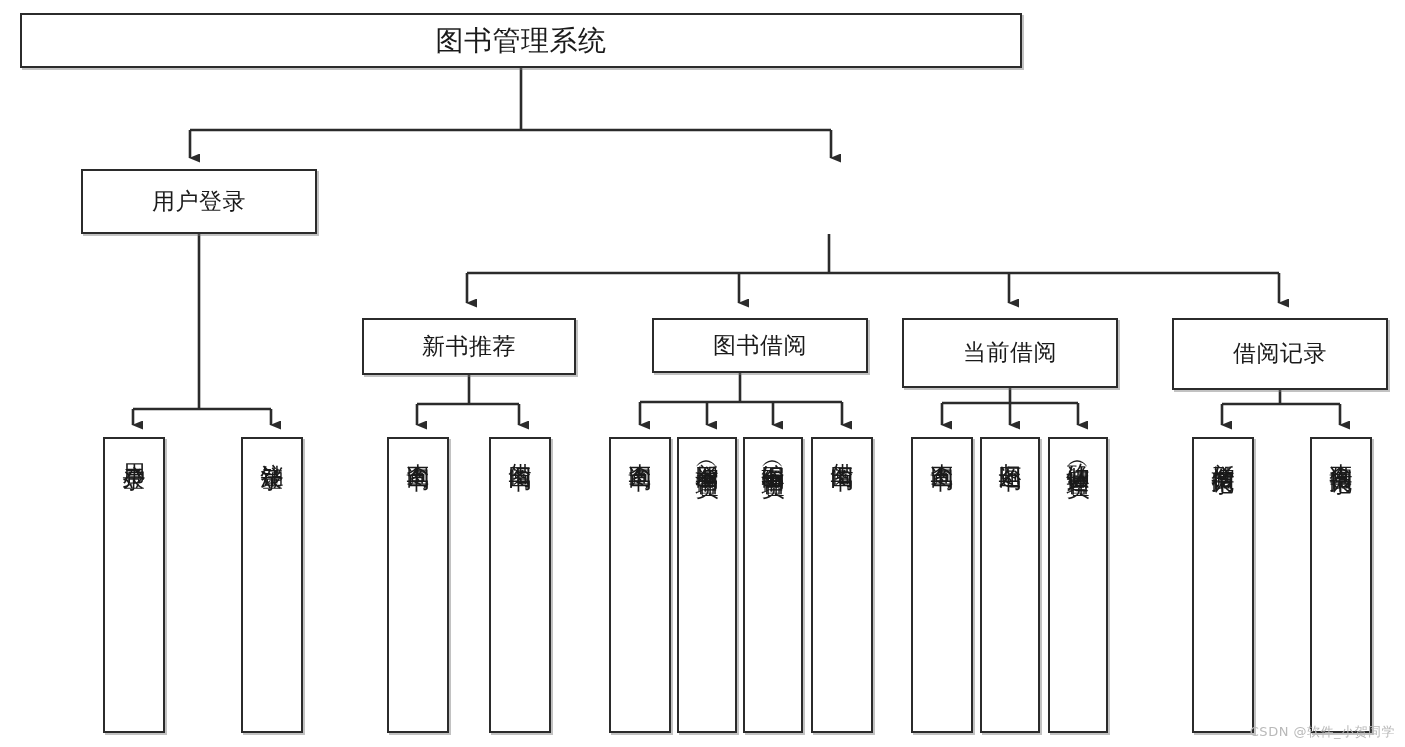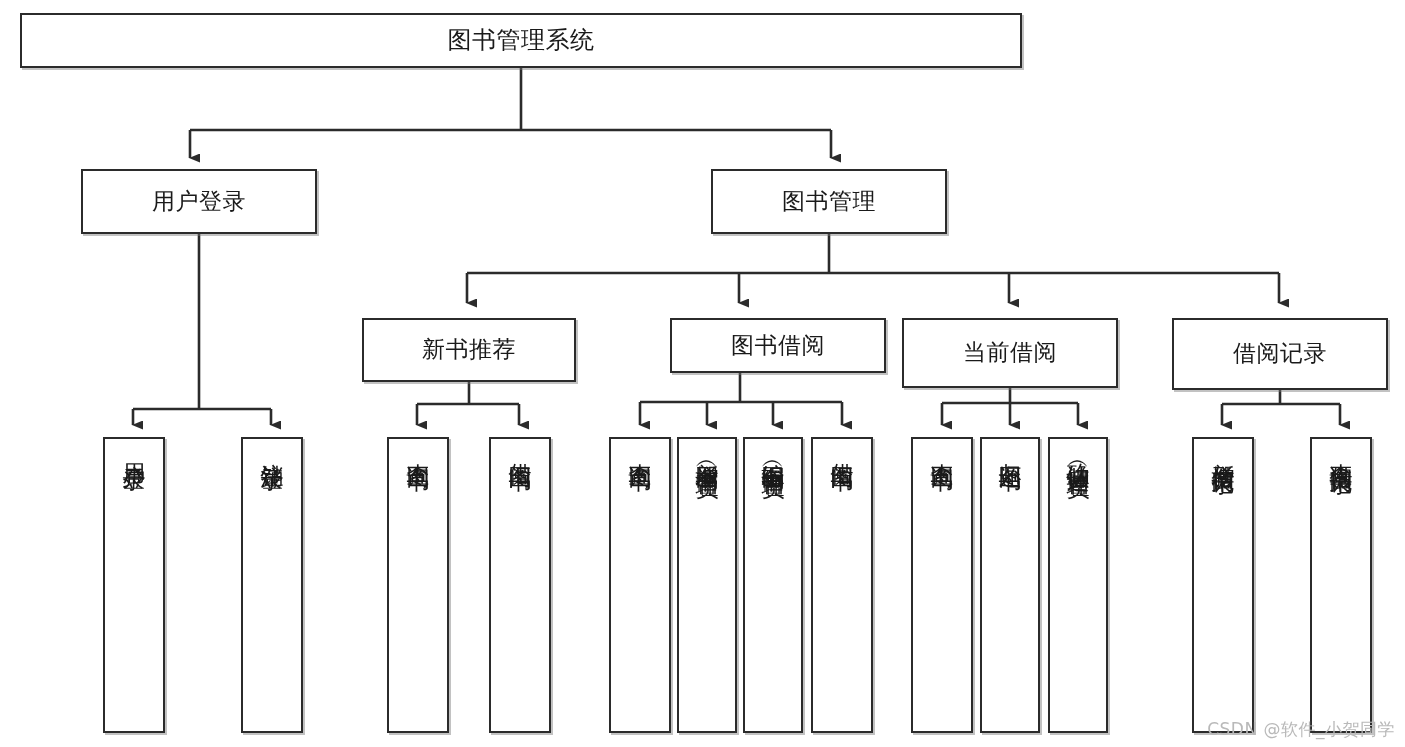--- a/index.html
+++ b/index.html
@@ -42,39 +42,39 @@
   .node .label {
     display: block;
     text-align: center;
     line-height: 1.12;
     letter-spacing: 0.5px;
   }
   .node.horizontal .label {
     font-size: 23px;
     writing-mode: horizontal-tb;
   }
-  .node.root .label { font-size: 24px; }
+  .node.root .label { font-size: 28px; }
   .node.vertical {
     align-items: flex-start;
     justify-content: center;
     padding-top: 6px;
   }
   .node.vertical .label {
     writing-mode: vertical-rl;
     text-orientation: upright;
     font-size: 23px;
     line-height: 1.08;
     letter-spacing: 2px;
     white-space: nowrap;
   }
   #watermark {
     position: absolute;
     right: 10px;
     bottom: 6px;
-    font-size: 17px;
+    font-size: 13px;
     color: #b9b9b9;
     letter-spacing: 0.5px;
     white-space: nowrap;
     font-family: "DejaVu Sans", "Liberation Sans", sans-serif;
   }
 </style>
 </head>
 <body>
 
 <div id="diagram-root">
@@ -130,29 +130,26 @@
   </svg>
 
   <div class="node horizontal root" style="left:20px; top:13px; width:1002px; height:55px;">
     <span class="label">图书管理系统</span>
   </div>
 
   <div class="node horizontal" style="left:81px; top:169px; width:236px; height:65px;">
     <span class="label">用户登录</span>
   </div>
 
-  <div class="node horizontal" style="left:711px; top:169px; width:236px; height:65px;">
-    <span class="label">图书管理</span>
-  </div>
-
-  <div class="node horizontal" style="left:362px; top:318px; width:214px; height:64px;">
+
+  <div class="node horizontal" style="left:362px; top:318px; width:214px; height:57px;">
     <span class="label">新书推荐</span>
   </div>
 
-  <div class="node horizontal" style="left:670px; top:318px; width:216px; height:55px;">
+  <div class="node horizontal" style="left:652px; top:318px; width:216px; height:55px;">
     <span class="label">图书借阅</span>
   </div>
 
   <div class="node horizontal" style="left:902px; top:318px; width:216px; height:70px;">
     <span class="label">当前借阅</span>
   </div>
 
   <div class="node horizontal" style="left:1172px; top:318px; width:216px; height:72px;">
     <span class="label">借阅记录</span>
   </div>

